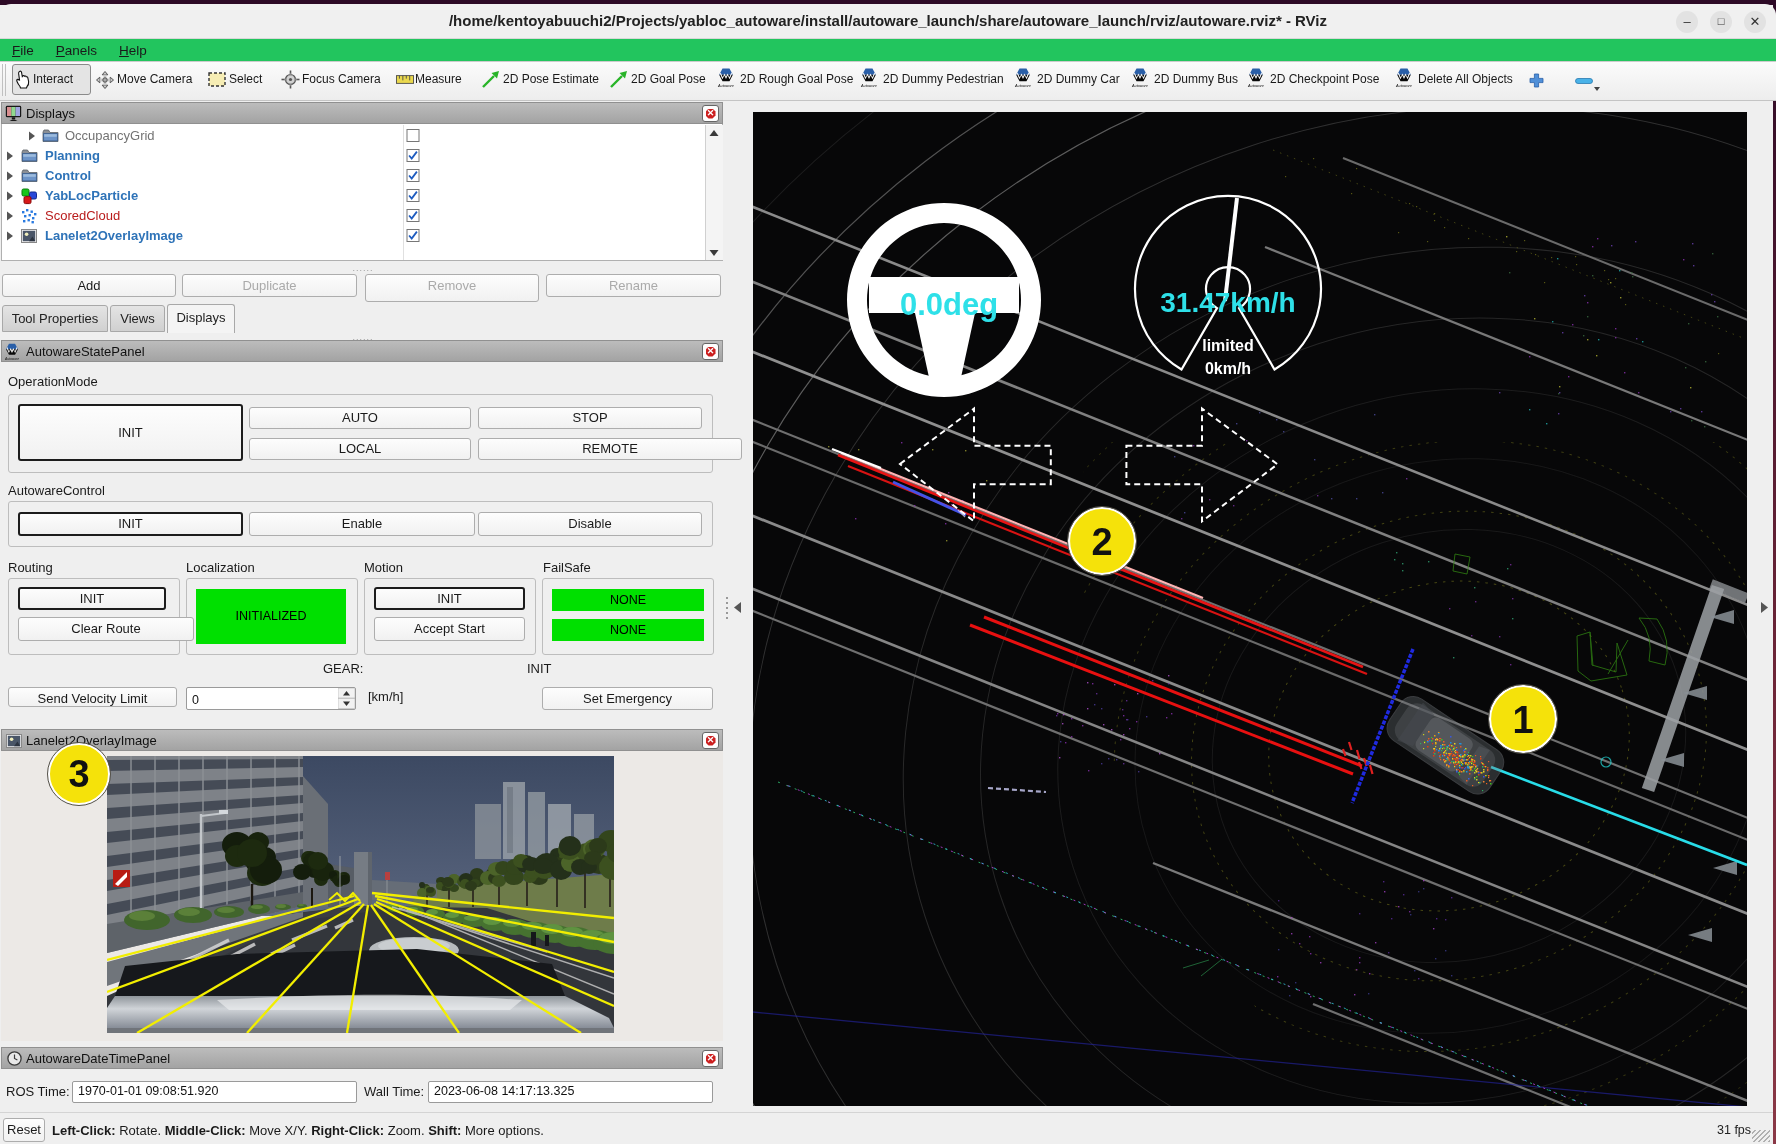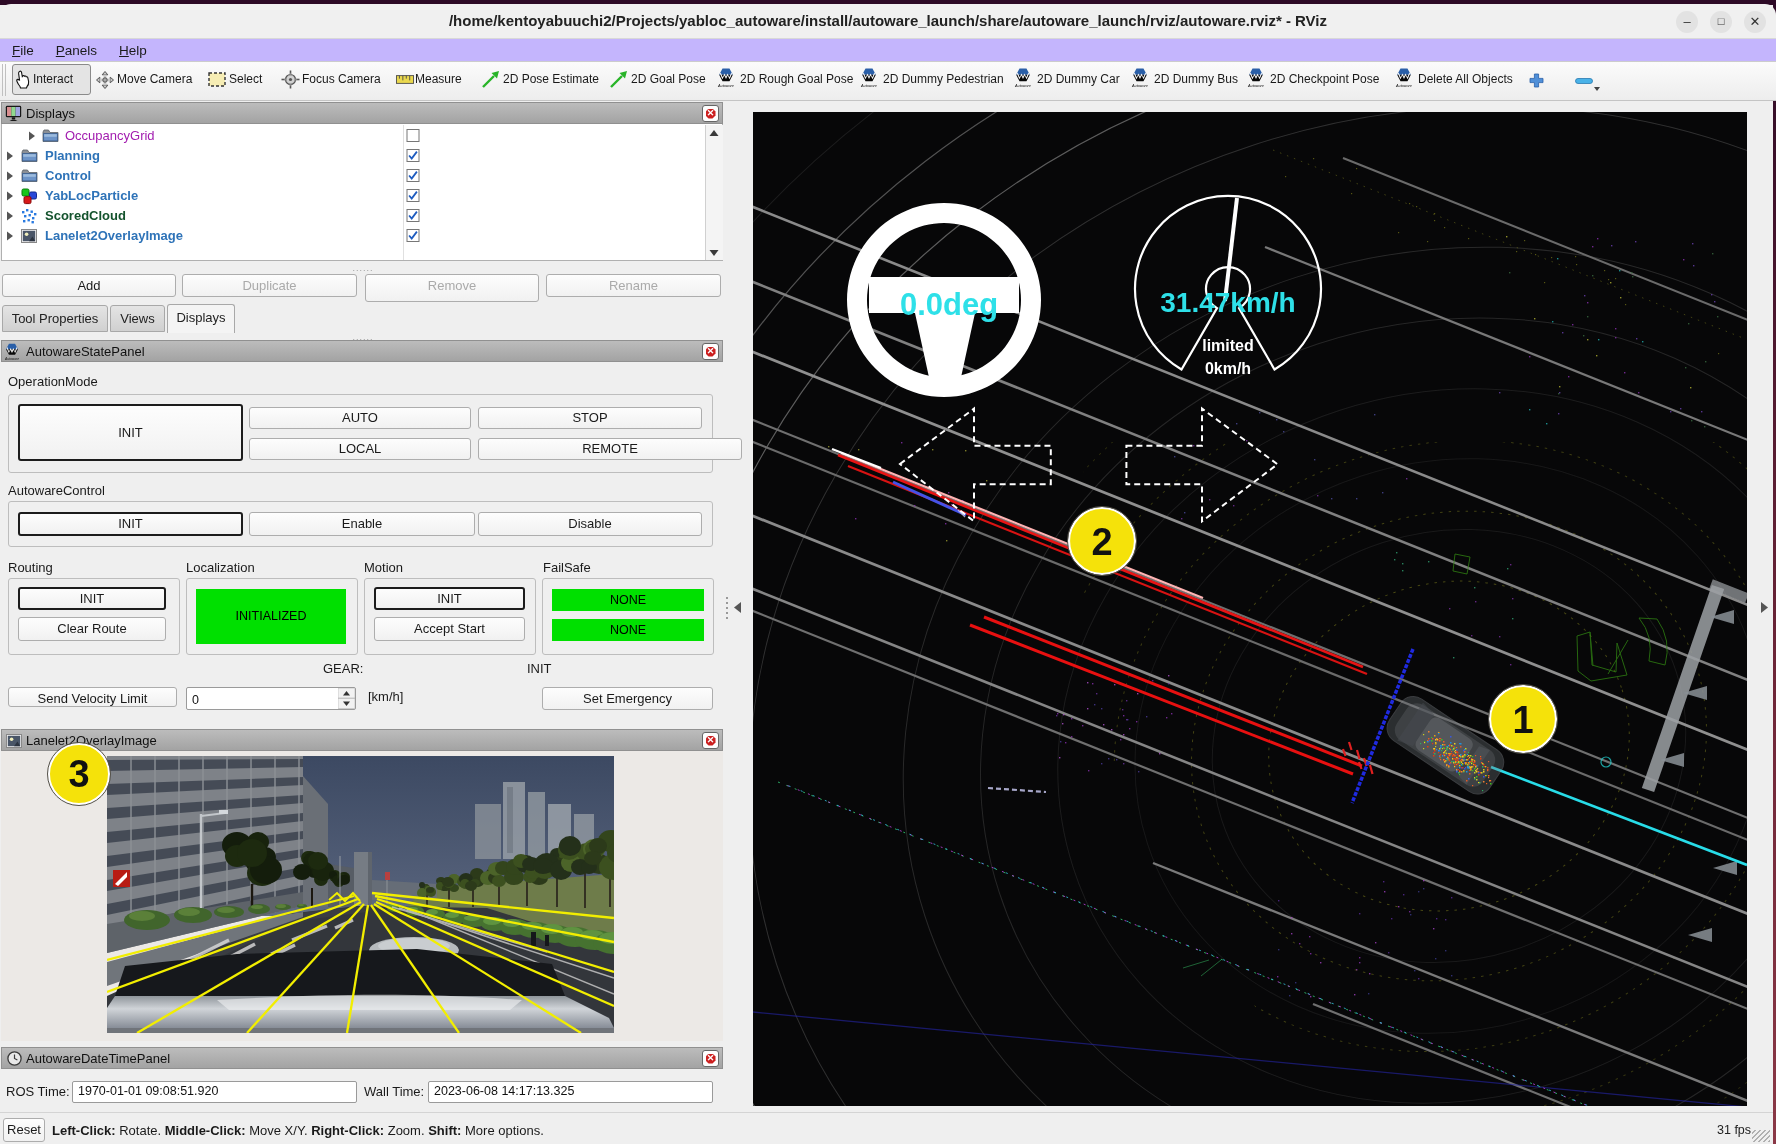--- a/index.html
+++ b/index.html
@@ -3,21 +3,21 @@
 *{margin:0;padding:0;box-sizing:border-box}
 html,body{width:1776px;height:1144px;overflow:hidden}
 body{font-family:"Liberation Sans",sans-serif;background:#efefef;position:relative;font-size:13px;color:#1a1a1a}
 .abs{position:absolute}
 .deskbar{left:0;top:0;width:1776px;height:5px;background:#2d0a26}
 .deskright{right:0;top:0;width:3px;height:1144px;background:linear-gradient(#2d0a26,#6e2638 60%,#8a3846)}
 .win{left:0;top:4px;width:1773px;height:1140px;background:#efefef;border-radius:11px 11px 0 0}
 .titlebar{left:0;top:4px;width:100%;height:35px;background:#f0f0f0;border-radius:11px 11px 0 0;border-bottom:1px solid #d8d8d8}
 .title{width:100%;text-align:center;top:12px;font-weight:bold;font-size:15px;color:#222}
 .winbtn{width:22px;height:22px;border-radius:50%;background:#e2e2e2;top:11px;color:#333;text-align:center;line-height:21px;font-size:13px}
-.menubar{left:0;top:39px;width:100%;height:23px;background:#c4b5fd;border-bottom:1px solid #cccccc}
+.menubar{left:0;top:39px;width:100%;height:23px;background:#22c55e;border-bottom:1px solid #cccccc}
 .menubar span{display:inline-block;margin-left:22px;margin-top:4px;font-size:13.5px}
 .menubar span:first-child{margin-left:12px}
 .menubar u{text-decoration:underline}
 .toolbar{left:0;top:62px;width:100%;height:39px;background:linear-gradient(#fbfbfb,#ededed);border-bottom:1px solid #c4c4c4}
 .tbtn{top:66px;height:28px;font-size:12px;color:#1a1a1a;white-space:nowrap}
 .tbt{position:absolute;left:21px;top:6px}
 .interact{left:12px;top:64px;width:79px;height:31px;background:#e4e4e4;border:1px solid #8a8a8a;border-radius:3px}
 .phead{height:22px;background:linear-gradient(#bcbcbc,#a3a3a3);border:1px solid #909090;color:#111;font-size:13px}
 .phead .ttl{position:absolute;left:24px;top:3px}
 .closebtn{position:absolute;right:3px;top:2px;width:17px;height:17px;background:#fdfdfd;border:1px solid #666;border-radius:3px}
@@ -197,21 +197,21 @@
 <div class="abs" style="left:1px;top:124px;width:722px;height:137px;background:#fff;border:1px solid #b0b0b0;border-top:none"></div>
 <div class="abs" style="left:403px;top:125px;width:1px;height:135px;background:#e0e0e0"></div>
 <svg class="abs" style="left:28px;top:131px" width="8" height="10" viewBox="0 0 8 10">
     <polygon points="1,0.5 7,5 1,9.5" fill="#555"></polygon>
   </svg>
 <svg class="abs" style="left:42px;top:129px" width="17" height="14" viewBox="0 0 17 14">
 <path d="M1 3 L1 12.5 L16 12.5 L16 3.5 L8 3.5 L6.5 1 L2 1 Z" fill="#8a8f96" stroke="#5a5f66" stroke-width="0.8"></path>
 <rect x="1.6" y="4.6" width="13.8" height="7.3" fill="#6d94c8" stroke="#3c5f8e" stroke-width="0.9"></rect>
 <rect x="2.2" y="5.2" width="12.6" height="2.6" fill="#a8c4e4" opacity="0.8"></rect>
 </svg>
-<div class="abs" style="left:65px;top:128px;font-size:13px;color:#a21caf;font-weight:normal">OccupancyGrid</div>
+<div class="abs" style="left:65px;top:128px;font-size:13px;color:#737373;font-weight:normal">OccupancyGrid</div>
 <svg class="abs" style="left:406px;top:129px" width="14" height="13" viewBox="0 0 13 13">
     <rect x="0.5" y="0.5" width="12" height="12" fill="#fff" stroke="#777"></rect>
   </svg>
 <svg class="abs" style="left:6px;top:151px" width="8" height="10" viewBox="0 0 8 10">
     <polygon points="1,0.5 7,5 1,9.5" fill="#555"></polygon>
   </svg>
 <svg class="abs" style="left:21px;top:149px" width="17" height="14" viewBox="0 0 17 14">
 <path d="M1 3 L1 12.5 L16 12.5 L16 3.5 L8 3.5 L6.5 1 L2 1 Z" fill="#8a8f96" stroke="#5a5f66" stroke-width="0.8"></path>
 <rect x="1.6" y="4.6" width="13.8" height="7.3" fill="#6d94c8" stroke="#3c5f8e" stroke-width="0.9"></rect>
 <rect x="2.2" y="5.2" width="12.6" height="2.6" fill="#a8c4e4" opacity="0.8"></rect>
@@ -257,21 +257,21 @@
       <rect x="9.5" y="2.5" width="2.4" height="2.4"></rect>
       <rect x="13" y="5" width="2.4" height="2.4"></rect>
 <rect x="3" y="7" width="2.4" height="2.4"></rect>
       <rect x="7.5" y="6" width="2.4" height="2.4"></rect>
       <rect x="11" y="9" width="2.4" height="2.4"></rect>
 <rect x="2" y="12" width="2.4" height="2.4"></rect>
       <rect x="6.5" y="11" width="2.4" height="2.4"></rect>
       <rect x="10.5" y="13" width="2.4" height="2.4"></rect>
     </g>
   </svg>
-<div class="abs" style="left:45px;top:208px;font-size:13px;color:#14532d;font-weight:bold">ScoredCloud</div>
+<div class="abs" style="left:45px;top:208px;font-size:13px;color:#b91c1c;font-weight:normal">ScoredCloud</div>
 <svg class="abs" style="left:406px;top:209px" width="14" height="13" viewBox="0 0 13 13">
     <rect x="0.5" y="0.5" width="12" height="12" fill="#fff" stroke="#777"></rect>
     <path d="M2.6 6.5 L5.2 9.6 L10.4 2.6" stroke="#1d5bbf" stroke-width="1.8" fill="none"></path>
   </svg>
 <svg class="abs" style="left:6px;top:231px" width="8" height="10" viewBox="0 0 8 10">
     <polygon points="1,0.5 7,5 1,9.5" fill="#555"></polygon>
   </svg>
 <svg class="abs" style="left:21px;top:229px" width="16" height="14" viewBox="0 0 16 14">
 <rect x="0.5" y="0.5" width="15" height="13" fill="#f2f2f2" stroke="#888"></rect>
 <rect x="1.8" y="1.8" width="12.4" height="10.4" fill="#4a5668"></rect>
@@ -327,21 +327,21 @@
 <div class="abs btn " style="left:478px;top:512px;width:224px;height:24px;line-height:22px">Disable</div>
 <div class="abs lbl" style="left:8px;top:560px">Routing</div>
 <div class="abs lbl" style="left:186px;top:560px">Localization</div>
 <div class="abs lbl" style="left:364px;top:560px">Motion</div>
 <div class="abs lbl" style="left:543px;top:560px">FailSafe</div>
 <div class="abs gbox" style="left:8px;top:578px;width:172px;height:77px"></div>
 <div class="abs gbox" style="left:186px;top:578px;width:172px;height:77px"></div>
 <div class="abs gbox" style="left:364px;top:578px;width:172px;height:77px"></div>
 <div class="abs gbox" style="left:542px;top:578px;width:172px;height:77px"></div>
 <div class="abs btn dark" style="left:18px;top:587px;width:148px;height:23px;line-height:19px">INIT</div>
-<div class="abs btn " style="left:18px;top:617px;width:148px;height:24px;line-height:22px">Clear Route</div>
+<div class="abs btn " style="left:18px;top:617px;width:176px;height:24px;line-height:22px">Clear Route</div>
 <div class="abs green" style="left:196px;top:589px;width:150px;height:55px;line-height:55px">INITIALIZED</div>
 <div class="abs btn dark" style="left:374px;top:587px;width:151px;height:23px;line-height:19px">INIT</div>
 <div class="abs btn " style="left:374px;top:617px;width:151px;height:24px;line-height:22px">Accept Start</div>
 <div class="abs green" style="left:552px;top:589px;width:152px;height:22px;line-height:22px">NONE</div>
 <div class="abs green" style="left:552px;top:619px;width:152px;height:22px;line-height:22px">NONE</div>
 <div class="abs lbl" style="left:323px;top:661px">GEAR:</div>
 <div class="abs lbl" style="left:527px;top:661px">INIT</div>
 <div class="abs btn " style="left:8px;top:687px;width:169px;height:20px;line-height:21px">Send Velocity Limit</div>
 <div class="abs field" style="left:186px;top:687px;width:170px;height:23px;line-height:20px">0</div>
 <svg class="abs" style="left:338px;top:688px" width="17" height="21" viewBox="0 0 17 21">

